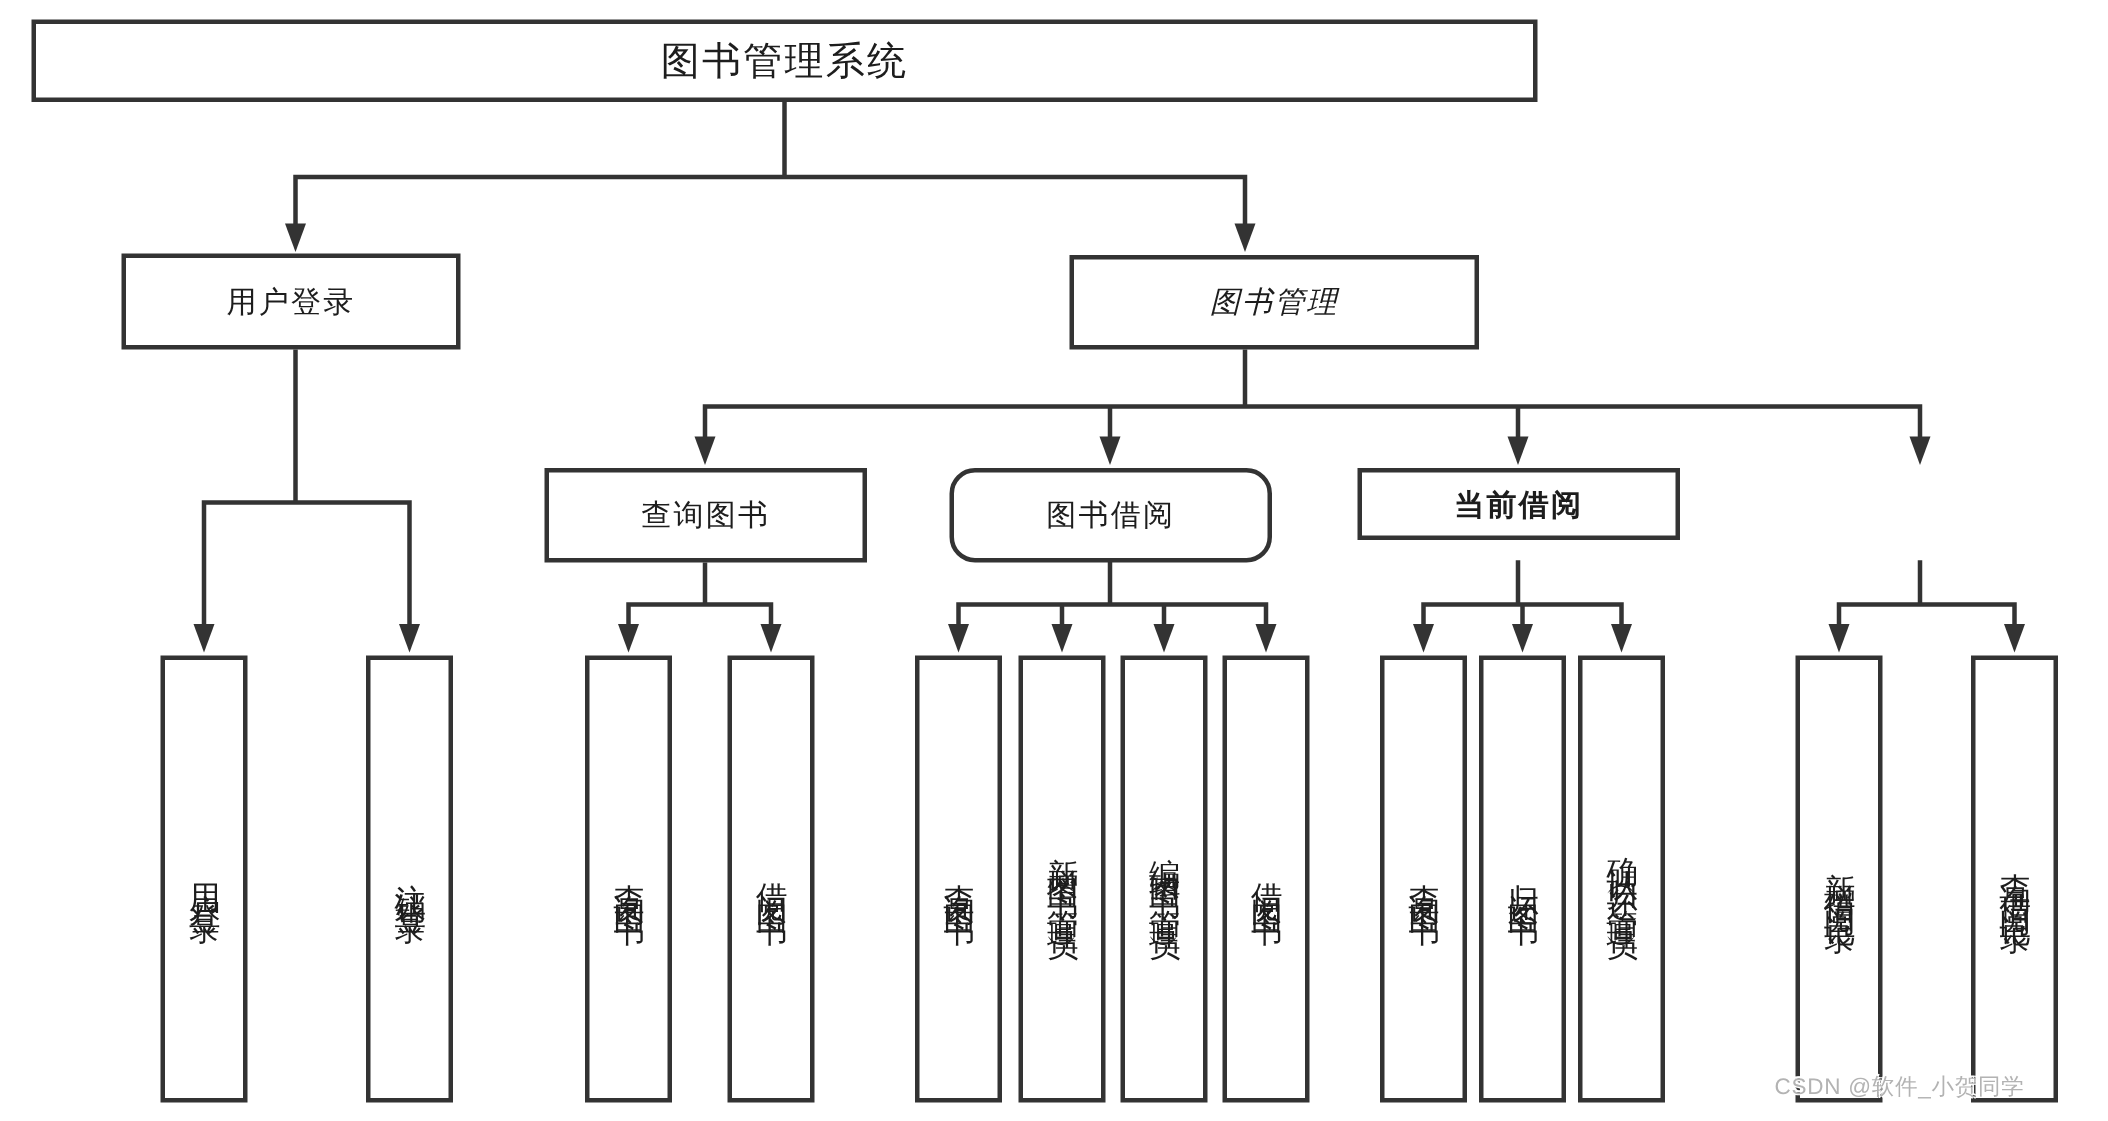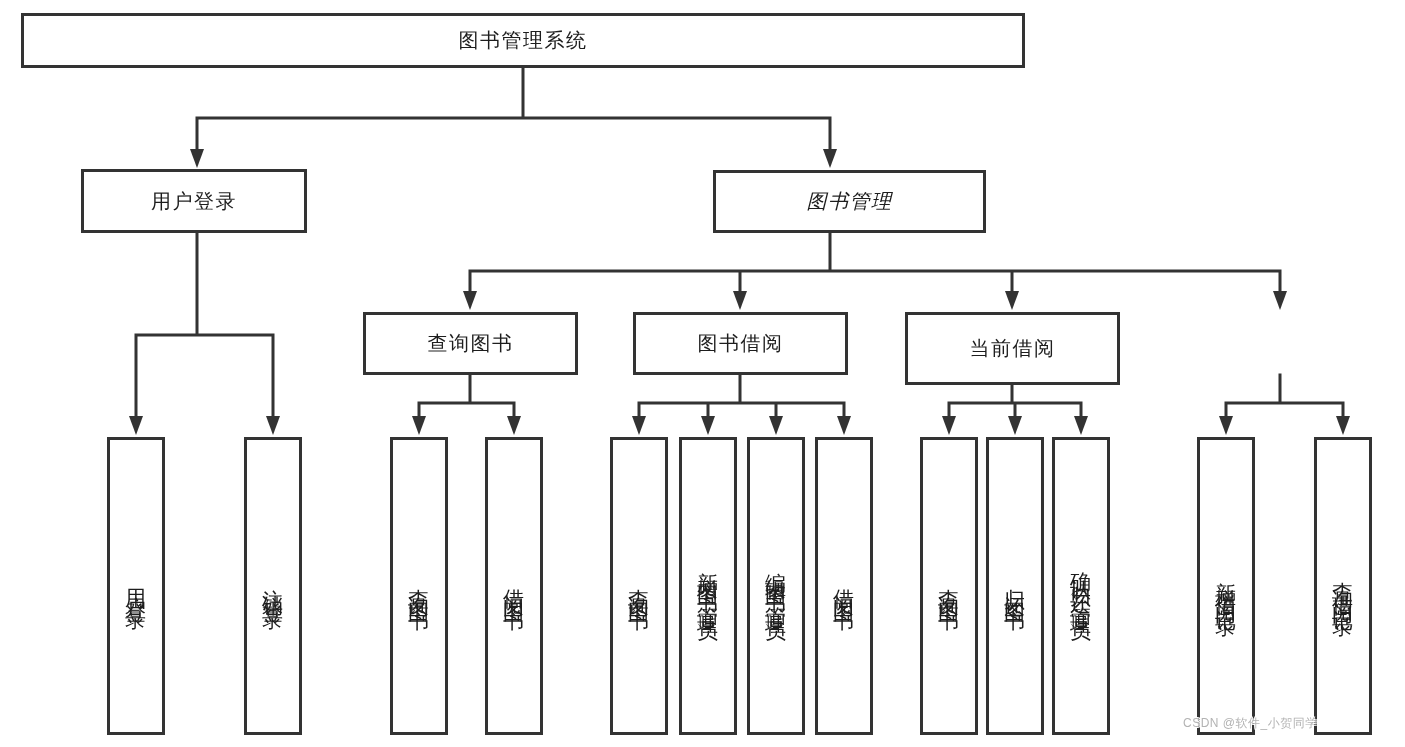--- a/index.html
+++ b/index.html
@@ -30,34 +30,34 @@
     align-items: center;
     justify-content: center;
     color: #1d1d1d;
     z-index: 2;
   }
   .node .lbl {
     font-size: 20px;
     letter-spacing: 1.5px;
     white-space: nowrap;
   }
-  .node.root .lbl { font-size: 20px; }
+  .node.root .lbl { font-size: 26px; }
   .node.v .lbl {
     writing-mode: vertical-rl;
     text-orientation: mixed;
     font-size: 21px;
     letter-spacing: 7px;
     line-height: 1;
     white-space: normal;
   }
   .watermark {
     position: absolute;
     left: 1183px;
     top: 715px;
-    font-size: 12px;
+    font-size: 15px;
     letter-spacing: 0.5px;
     color: #b3b3b3;
     text-shadow: 1px 1px 0 #ffffff, -1px -1px 0 #ffffff, 1px -1px 0 #ffffff, -1px 1px 0 #ffffff;
     white-space: nowrap;
     z-index: 3;
   }
 </style>
 </head>
 <body>
 
@@ -101,24 +101,24 @@
   <div class="node" style="left:81px; top:169px; width:226px; height:64px;">
     <span class="lbl">用户登录</span>
   </div>
   <div class="node" style="left:713px; top:170px; width:273px; height:63px;font-style:italic;">
     <span class="lbl">图书管理</span>
   </div>
 
   <div class="node" style="left:363px; top:312px; width:215px; height:63px;">
     <span class="lbl">查询图书</span>
   </div>
-  <div class="node" style="left:633px; top:312px; width:215px; height:63px;">
+  <div class="node" style="left:633px; top:312px; width:215px; height:63px;border-radius:17px;">
     <span class="lbl">图书借阅</span>
   </div>
-  <div class="node" style="left:905px; top:312px; width:215px; height:73px;">
+  <div class="node" style="left:905px; top:312px; width:215px; height:48px;font-weight:bold;">
     <span class="lbl">当前借阅</span>
   </div>
 
   <div class="node v" style="left:107px; top:437px; width:58px; height:298px;">
     <span class="lbl">用户登录</span>
   </div>
   <div class="node v" style="left:244px; top:437px; width:58px; height:298px;">
     <span class="lbl">注销登录</span>
   </div>
 

